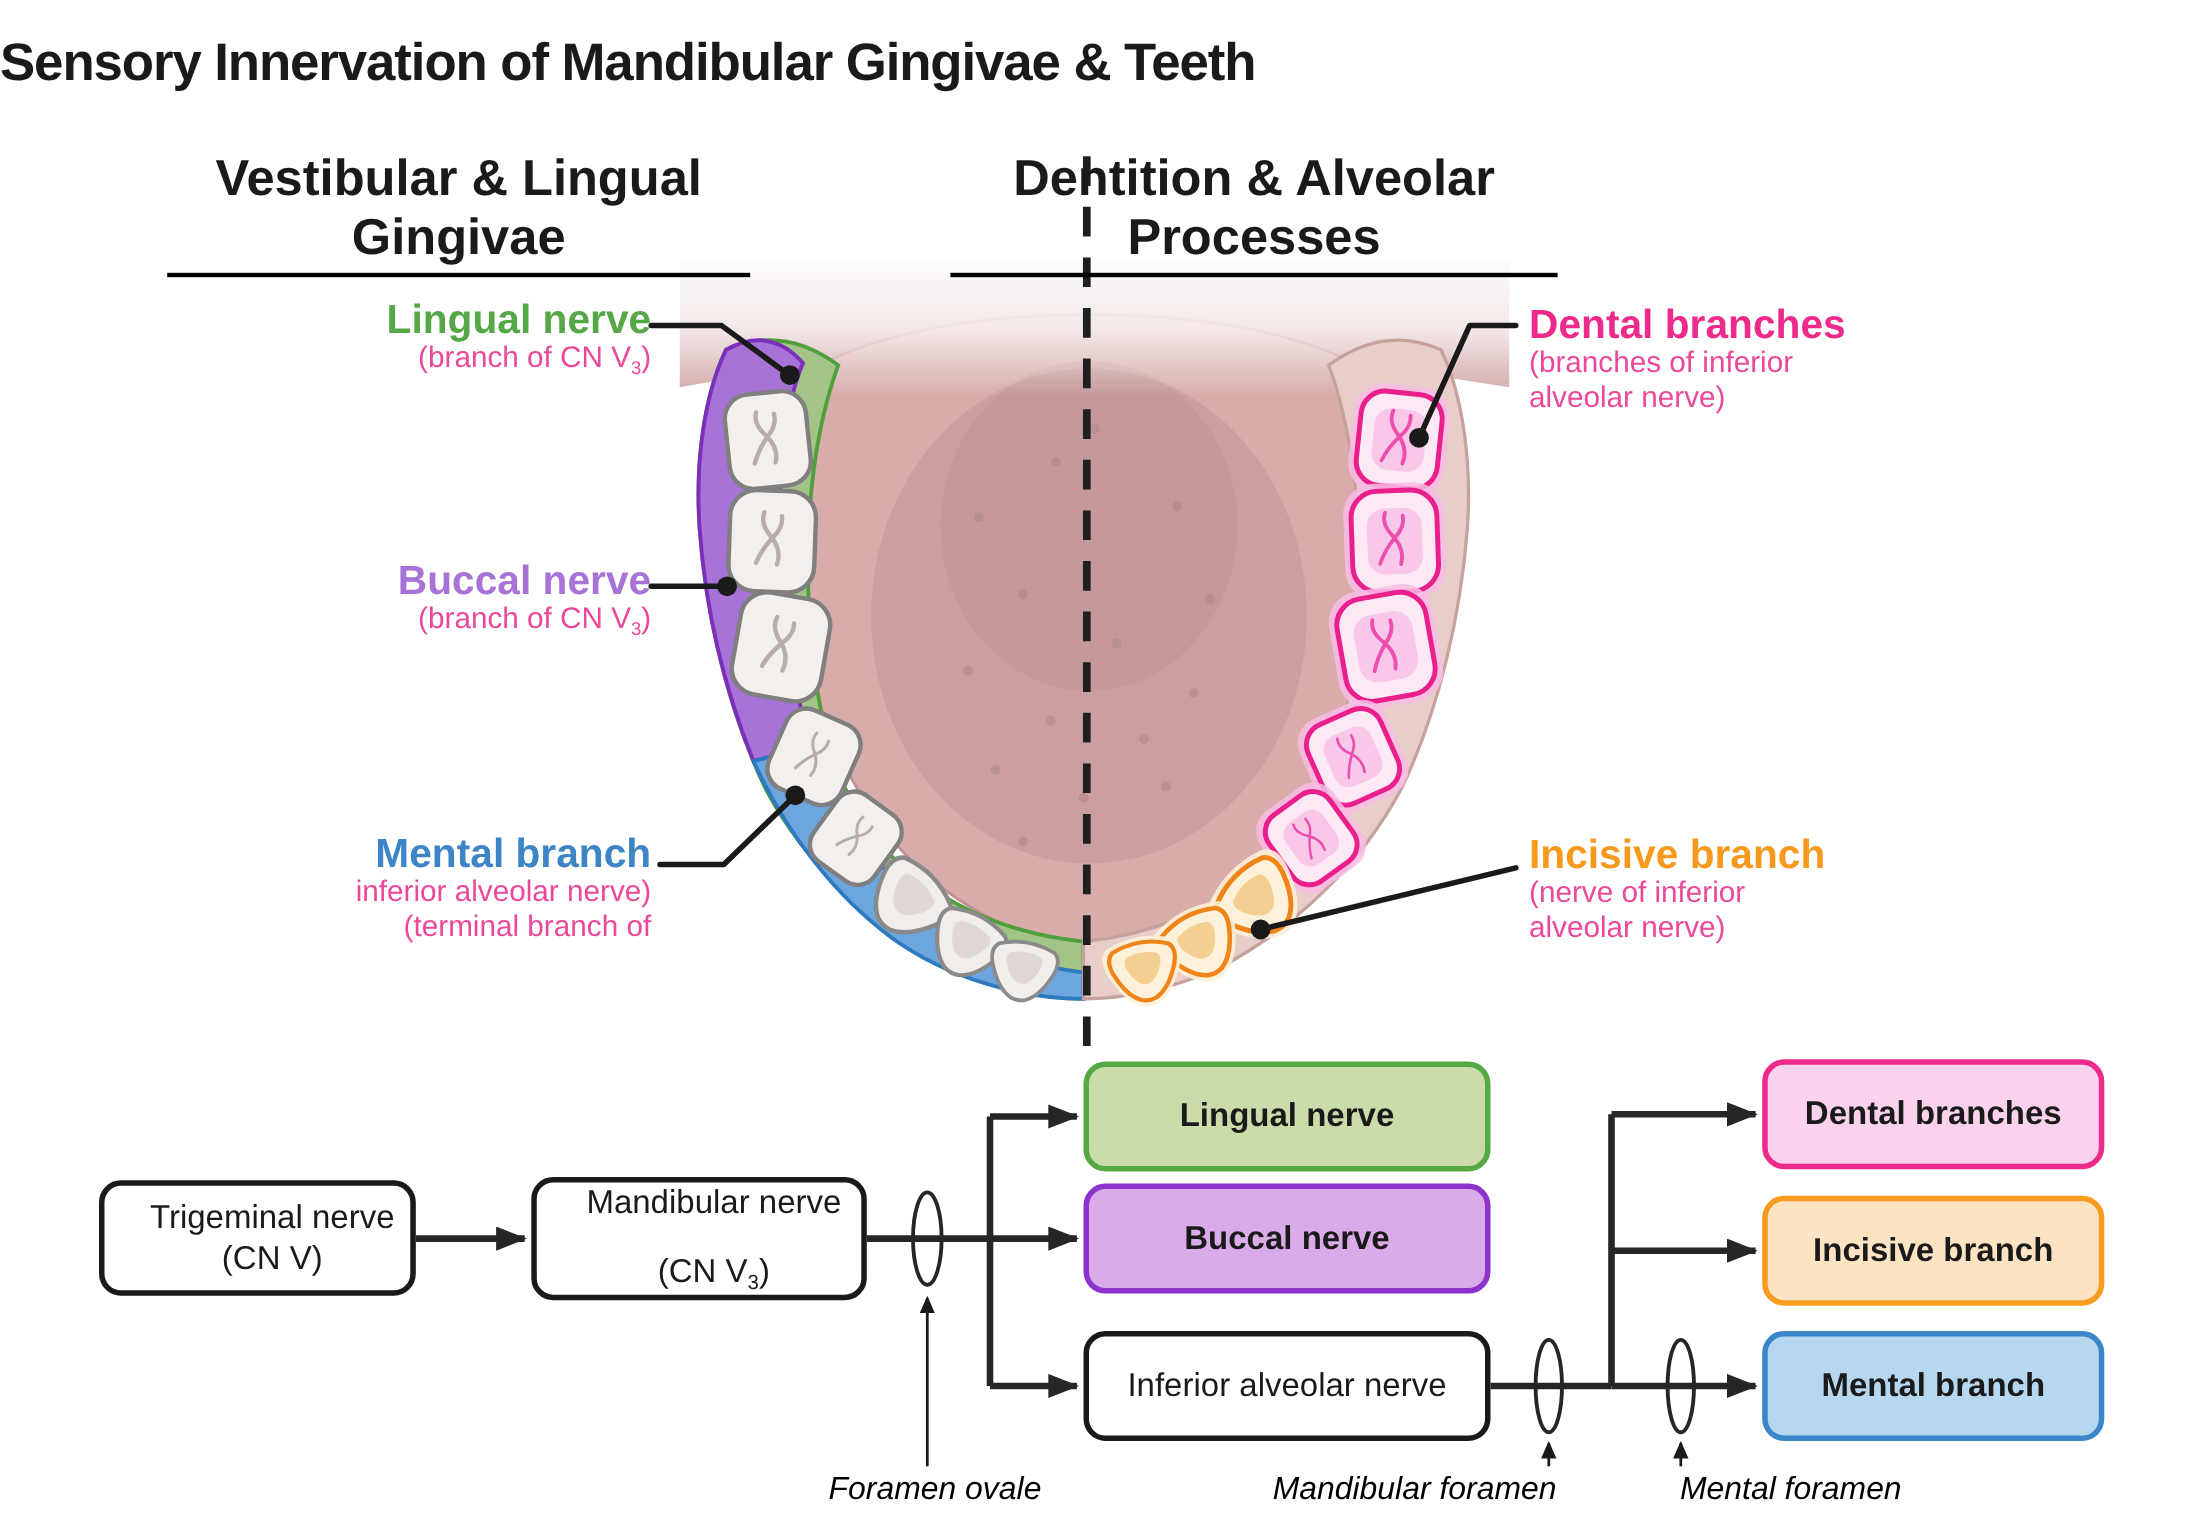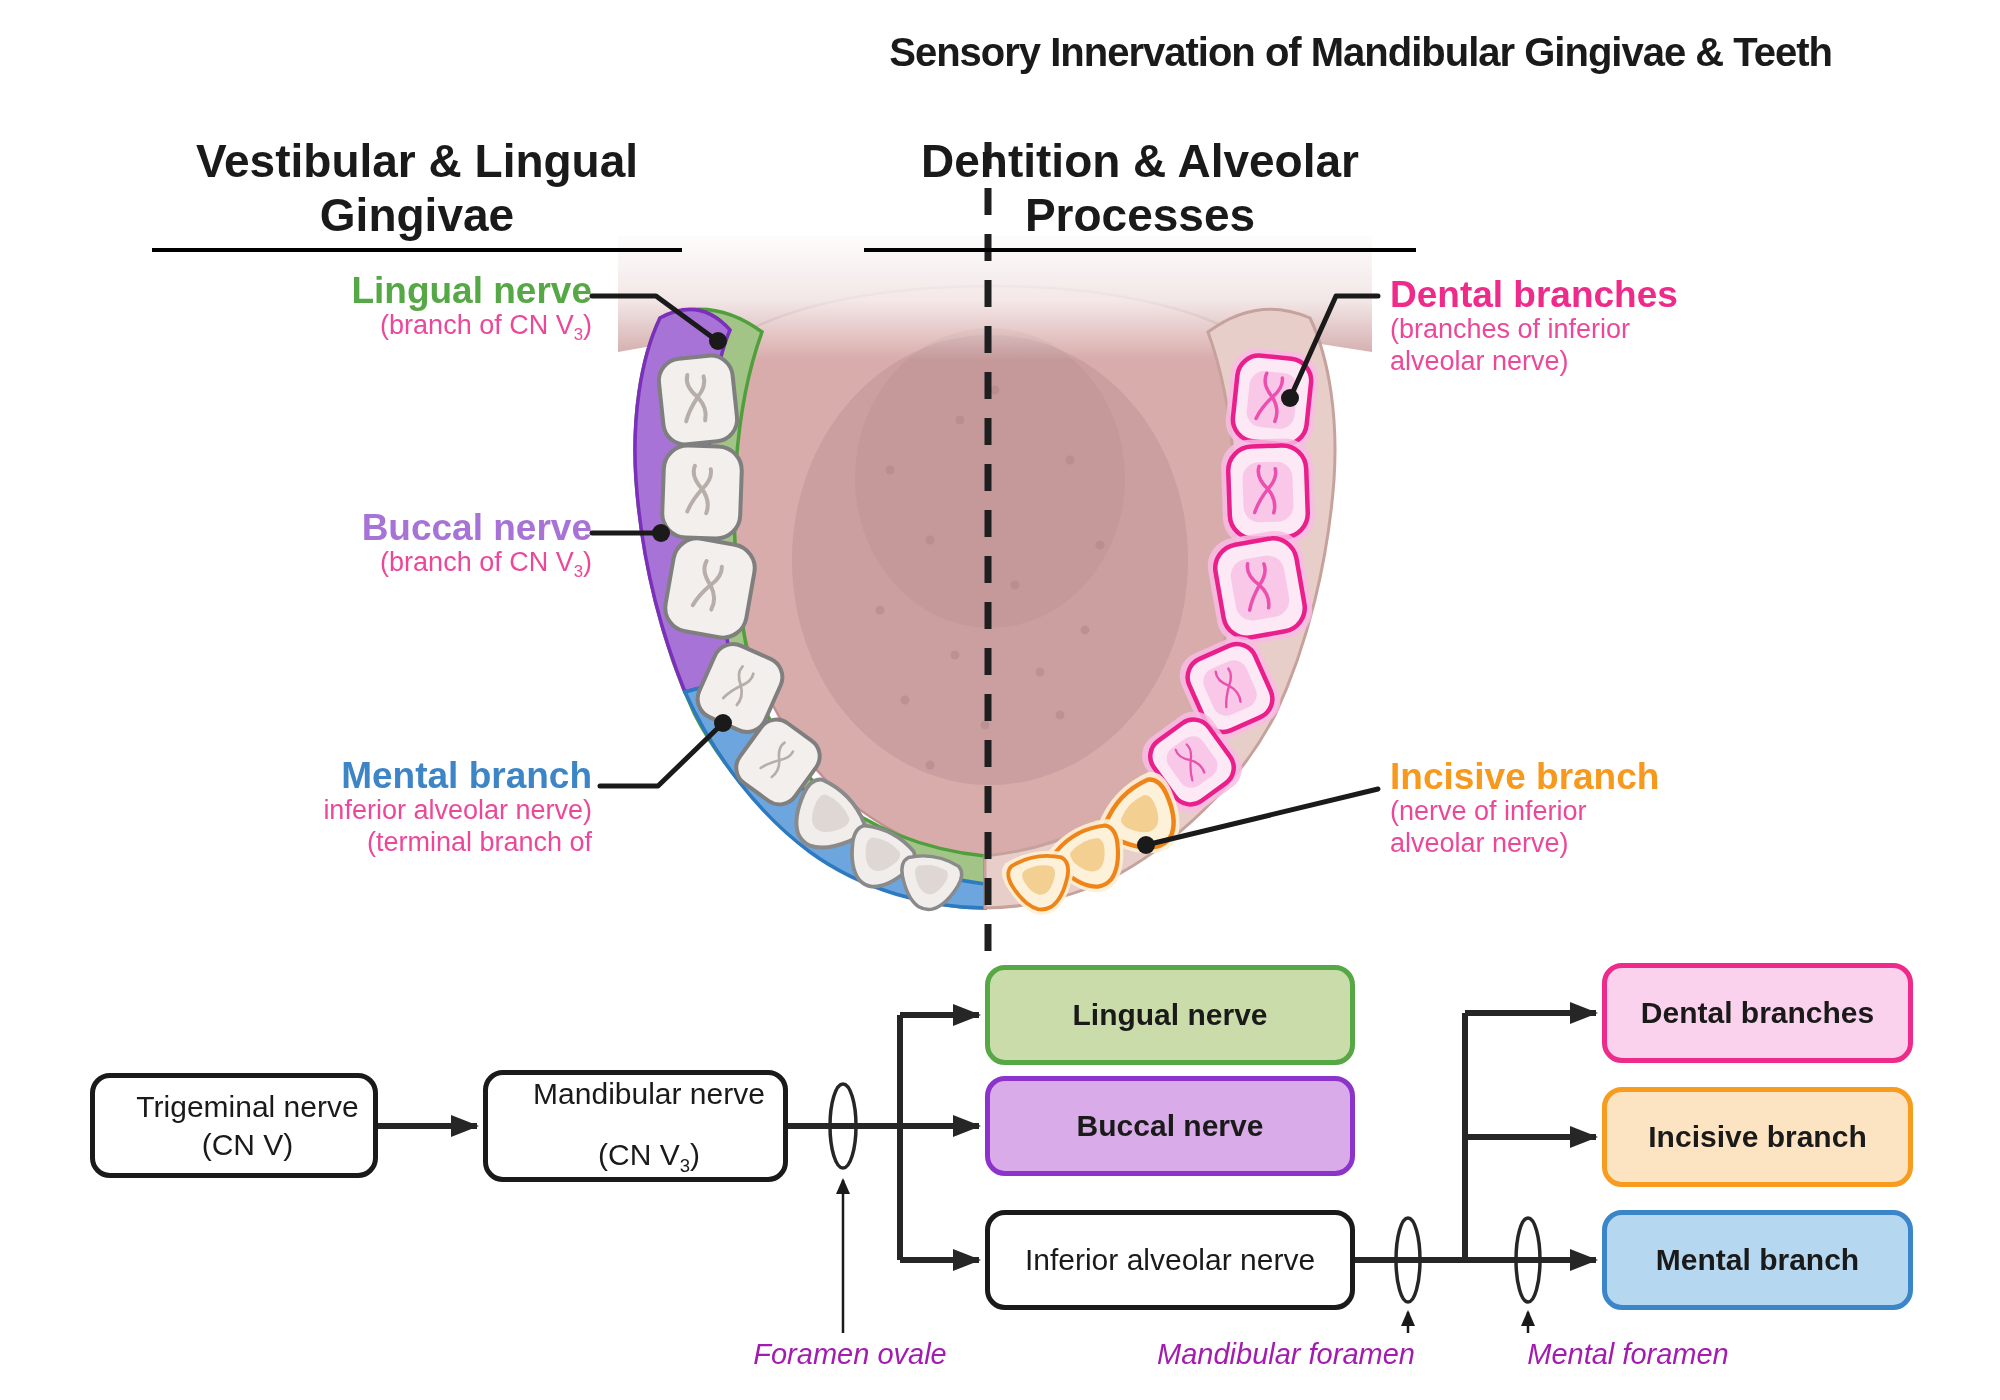--- a/index.html
+++ b/index.html
@@ -1,19 +1,19 @@
 <!DOCTYPE html>
 <html><head>
 <meta charset="utf-8">
 <style>
   html,body{margin:0;padding:0;background:#fff;}
   #canvas{position:relative;width:2000px;height:1400px;background:#ffffff;
           font-family:"Liberation Sans",sans-serif;color:#1a1a1a;overflow:hidden;}
   .abs{position:absolute;}
-  #title{left:0;top:30px;width:1832px;text-align:right;font-size:40px;font-weight:bold;letter-spacing:-1px;}
+  #title{left:0;top:30px;width:1832px;text-align:left;font-size:48px;font-weight:bold;letter-spacing:-1px;}
   .section-header{top:134px;font-size:46px;font-weight:bold;text-align:center;
                   border-bottom:4px solid #000;padding-bottom:6px;}
   #hdr-left{left:152px;width:530px;}
   #hdr-right{left:864px;width:552px;}
   .callout .name{font-size:37px;font-weight:bold;line-height:1.0;}
   .callout .sub{font-size:27px;line-height:1.2;color:#ec4899;}
   .callout{line-height:1.1;}
   #callout-lingual{left:150px;top:272px;width:442px;text-align:right;}
   #callout-buccal{left:150px;top:509px;width:442px;text-align:right;}
   #callout-mental{left:110px;top:757px;width:482px;text-align:right;}
@@ -27,21 +27,21 @@
           font-size:30px;line-height:1.25;box-sizing:border-box;background:#fff;}
   .fc-plain{border:5px solid #1a1a1a;padding-left:27px;}
   #box-trigeminal{left:90px;top:1073px;width:288px;height:105px;}
   #box-mandibular{left:483px;top:1070px;width:305px;height:112px;gap:24px;}
   #box-lingual{left:985px;top:965px;width:370px;height:100px;background:#cbdcab;border:5px solid #56a845;font-weight:bold;}
   #box-buccal{left:985px;top:1076px;width:370px;height:100px;background:#d9abe8;border:5px solid #8c33cc;font-weight:bold;}
   #box-inferior{left:985px;top:1210px;width:370px;height:100px;border:5px solid #1a1a1a;}
   #box-dental{left:1602px;top:963px;width:311px;height:100px;background:#fbd2ee;border:5px solid #ee2a8b;font-weight:bold;}
   #box-incisive{left:1602px;top:1087px;width:311px;height:100px;background:#fce4c2;border:5px solid #f79c1f;font-weight:bold;}
   #box-mental{left:1602px;top:1210px;width:311px;height:100px;background:#b5d7f0;border:5px solid #3a86c8;font-weight:bold;}
-  .foramen-label{font-size:29px;font-style:italic;text-align:center;color:#a21caf;}
+  .foramen-label{font-size:29px;font-style:italic;text-align:center;color:#000000;}
   #lbl-ovale{left:700px;top:1338px;width:300px;}
   #lbl-mandib{left:1110px;top:1338px;width:352px;}
   #lbl-mentalf{left:1458px;top:1338px;width:340px;}
 </style>
 </head>
 <body>
 
 <div id="canvas">
 
   <svg class="abs" style="left:0;top:0" width="2000" height="1400" viewBox="0 0 2000 1400">

